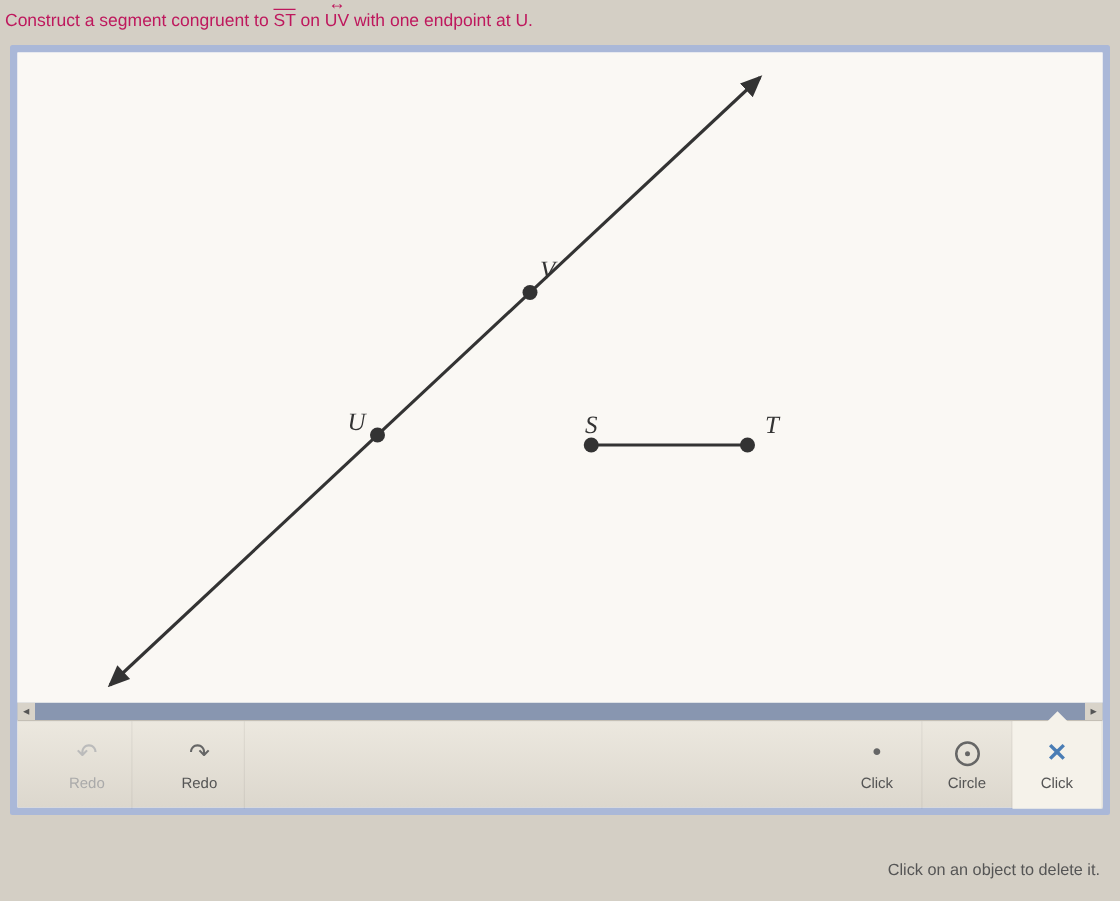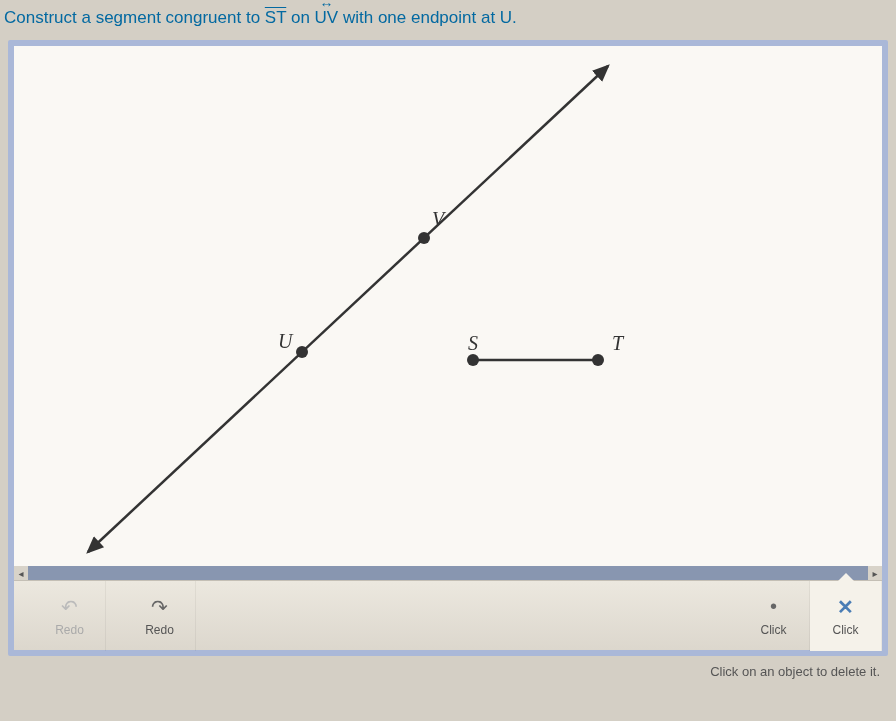--- a/index.html
+++ b/index.html
@@ -4,22 +4,22 @@
   <style>
     * { box-sizing: border-box; margin: 0; padding: 0; }
     body {
       font-family: Arial, sans-serif;
       background: #d4cfc5;
       width: 896px;
       height: 721px;
       overflow: hidden;
     }
     .instruction {
-      font-size: 17px;
-      color: #0369a1;
+      font-size: 14px;
+      color: #be185d;
       padding: 8px 4px 12px 4px;
     }
     .overline {
       text-decoration: overline;
     }
     .doublearrow {
       position: relative;
       display: inline-block;
     }
     .doublearrow::before {
@@ -127,20 +127,21 @@
       border-left: 10px solid transparent;
       border-right: 10px solid transparent;
       border-bottom: 10px solid #f5f2ea;
     }
     .delete-icon { color: #4a7db5 !important; font-weight: bold; }
     .hint {
       text-align: right;
       font-size: 13px;
       color: #555;
       padding: 8px 16px 4px 0;
+      margin-top: 28px;
     }
   </style>
 </head>
 <body>
 
 <div class="instruction">
   <span>Construct a segment congruent to </span><span class="overline">ST</span><span> on </span><span class="doublearrow">UV</span><span> with one endpoint at U.</span>
 </div>
 
 <div class="workspace-wrapper">
@@ -186,20 +187,29 @@
       <div class="tool-btn">
         <span class="icon">↷</span>
         <span>Redo</span>
       </div>
     </div>
     <div class="tool-group-right">
       <div class="tool-btn">
         <span class="icon">•</span>
         <span>Click</span>
       </div>
+      <div class="tool-btn">
+        <span class="icon">
+          <svg width="24" height="24">
+              <circle cx="12" cy="12" r="9" fill="none" stroke="#666" stroke-width="2"></circle>
+              <circle cx="12" cy="12" r="2" fill="#666"></circle>
+            </svg>
+        </span>
+        <span>Circle</span>
+      </div>
       <div class="tool-btn selected">
         <span class="icon delete-icon">✕</span>
         <span>Click</span>
       </div>
     </div>
   </div>
 </div>
 
 <div class="hint">Click on an object to delete it.</div>
 

